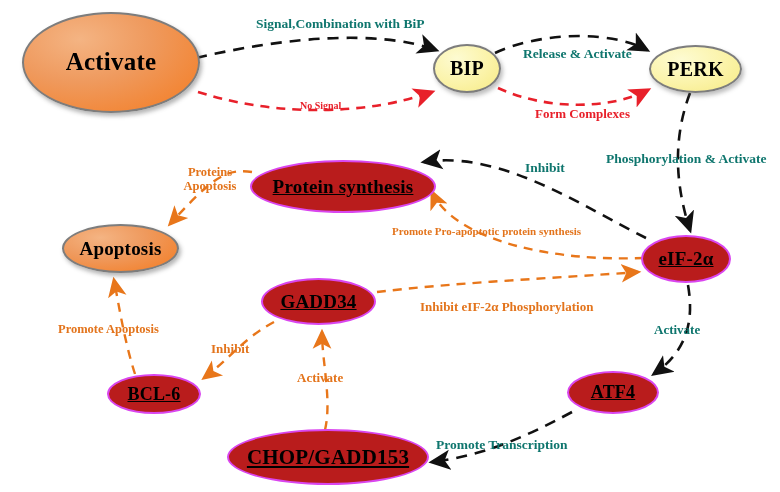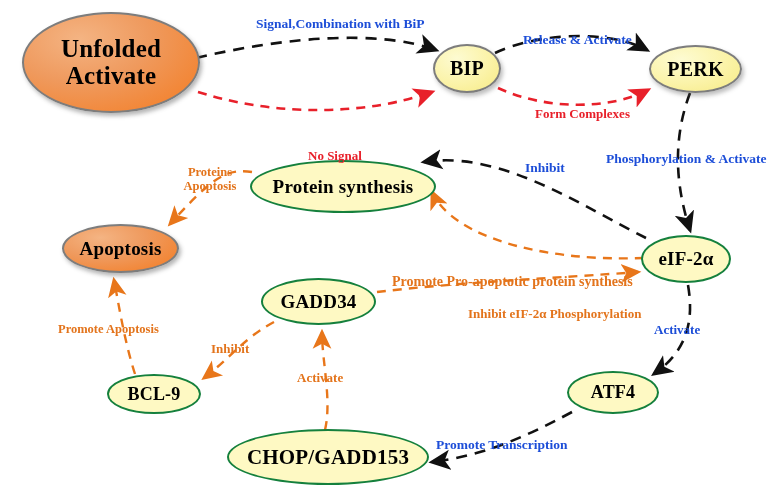--- a/index.html
+++ b/index.html
@@ -39,32 +39,33 @@
   }
   .node-orange {
     background: radial-gradient(ellipse at 32% 26%, #f4b483 0%, #ef9a5e 42%, #f47b20 100%);
     box-shadow: 2px 3px 4px rgba(90,90,90,0.45);
   }
   .node-yellow {
     background: radial-gradient(ellipse at 34% 28%, #fdfbd2 0%, #fbf3a8 55%, #f6ea84 100%);
     box-shadow: 2px 3px 4px rgba(90,90,90,0.40);
   }
   .node-white {
-    background: #fef9c3;
-    border: 2px solid #15803d;
+    background: #b91c1c;
+    border: 2px solid #d946ef;
+    text-decoration: underline;
   }
   .lbl {
     position: absolute;
     z-index: 4;
     font-weight: bold;
     white-space: nowrap;
     line-height: 1.08;
     background: transparent;
   }
-  .lbl-black { color: #1d4ed8; }
+  .lbl-black { color: #0f766e; }
   .lbl-red   { color: #e8202a; }
   .lbl-org   { color: #e3741c; }
   .lbl-wrap  { white-space: normal; text-align: center; }
 </style>
 </head>
 <body>
 
 <div id="canvas">
 
   <svg id="wiring" viewBox="0 0 780 492" xmlns="http://www.w3.org/2000/svg">
@@ -104,21 +105,20 @@
 
     <path d="M 377,292 C 460,282 560,278 638,272" fill="none" stroke="#e8761a" stroke-width="2.4" stroke-dasharray="9,7" marker-end="url(#ah-org)"></path>
 
     <path d="M 274,322 C 244,338 228,360 204,378" fill="none" stroke="#e8761a" stroke-width="2.4" stroke-dasharray="9,7" marker-end="url(#ah-org)"></path>
 
     <path d="M 135,374 C 124,340 118,300 114,280" fill="none" stroke="#e8761a" stroke-width="2.4" stroke-dasharray="9,7" marker-end="url(#ah-org)"></path>
   </svg>
 
   <div class="node node-orange" style="left:22px; top:12px; width:178px; height:101px; font-size:25px;">
     <div>
-      <div>Unfolded</div>
       <div>Activate</div>
     </div>
   </div>
 
   <div class="node node-yellow" style="left:649px; top:45px; width:93px; height:48px; font-size:20px;">
     <span>PERK</span>
   </div>
 
   <div class="node node-yellow" style="left:433px; top:44px; width:68px; height:49px; font-size:20px;">
     <span>BIP</span>
@@ -134,55 +134,55 @@
 
   <div class="node node-white" style="left:641px; top:235px; width:90px; height:48px; font-size:19px;justify-content:center;">
     <span>eIF-2α</span>
   </div>
 
   <div class="node node-white" style="left:261px; top:278px; width:115px; height:47px; font-size:19px;">
     <span>GADD34</span>
   </div>
 
   <div class="node node-white" style="left:107px; top:374px; width:94px; height:40px; font-size:18px;">
-    <span>BCL-9</span>
+    <span>BCL-6</span>
   </div>
 
   <div class="node node-white" style="left:567px; top:371px; width:92px; height:43px; font-size:18px;">
     <span>ATF4</span>
   </div>
 
   <div class="node node-white" style="left:227px; top:429px; width:202px; height:56px; font-size:21px;">
     <span>CHOP/GADD153</span>
   </div>
 
   <div class="lbl lbl-black" style="left:256px; top:17px; font-size:13.5px;">Signal,Combination with BiP</div>
 
-  <div class="lbl lbl-red" style="left:308px; top:101px; font-size:13px;margin-top:48px;">No Signal</div>
+  <div class="lbl lbl-red" style="left:300px; top:101px; font-size:10px;">No Signal</div>
 
-  <div class="lbl lbl-black" style="left:523px; top:33px; font-size:13.5px;">Release &amp; Activate</div>
+  <div class="lbl lbl-black" style="left:523px; top:47px; font-size:13.5px;">Release &amp; Activate</div>
 
   <div class="lbl lbl-red" style="left:535px; top:107px; font-size:13px;">Form  Complexes</div>
 
   <div class="lbl lbl-black" style="left:606px; top:152px; font-size:13.5px;">Phosphorylation &amp; Activate</div>
 
   <div class="lbl lbl-black" style="left:525px; top:161px; font-size:13.5px;">Inhibit</div>
 
-  <div class="lbl lbl-org" style="left:392px; top:226px; font-size:14px;margin-top:48px;">Promote Pro-apoptotic protein synthesis</div>
+  <div class="lbl lbl-org" style="left:392px; top:226px; font-size:11px;">Promote Pro-apoptotic protein synthesis</div>
 
   <div class="lbl lbl-org lbl-wrap" style="left:173px; top:166px; width:74px; font-size:12.5px;">
     <div>Proteins</div>
     <div>Apoptosis</div>
   </div>
 
   <div class="lbl lbl-black" style="left:654px; top:323px; font-size:13px;">Activate</div>
 
   <div class="lbl lbl-black" style="left:436px; top:438px; font-size:13.5px;text-align:center;">Promote Transcription</div>
 
   <div class="lbl lbl-org" style="left:297px; top:371px; font-size:13px;">Activate</div>
 
-  <div class="lbl lbl-org" style="left:420px; top:307px; font-size:13px;margin-left:48px;">Inhibit eIF-2α Phosphorylation</div>
+  <div class="lbl lbl-org" style="left:420px; top:300px; font-size:13px;">Inhibit eIF-2α Phosphorylation</div>
 
   <div class="lbl lbl-org" style="left:211px; top:342px; font-size:13px;">Inhibit</div>
 
   <div class="lbl lbl-org" style="left:58px; top:323px; font-size:12.5px;">Promote Apoptosis</div>
 
 </div>
 
 </body></html>

